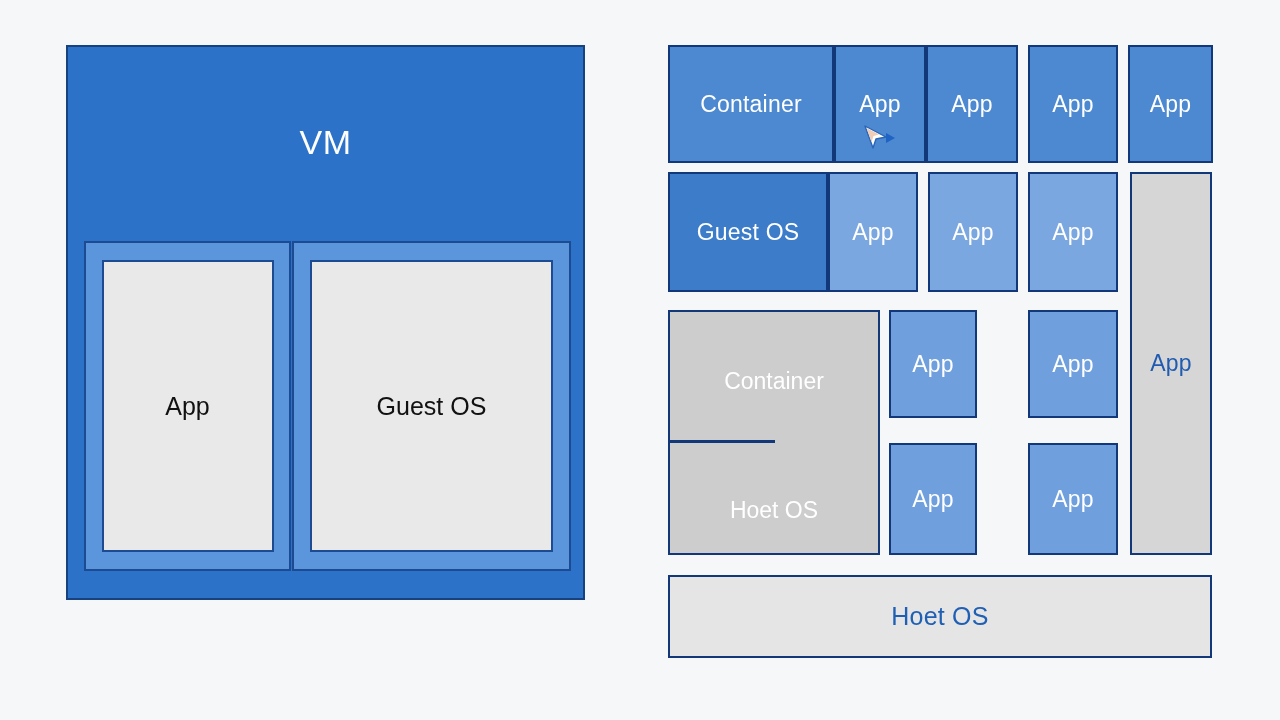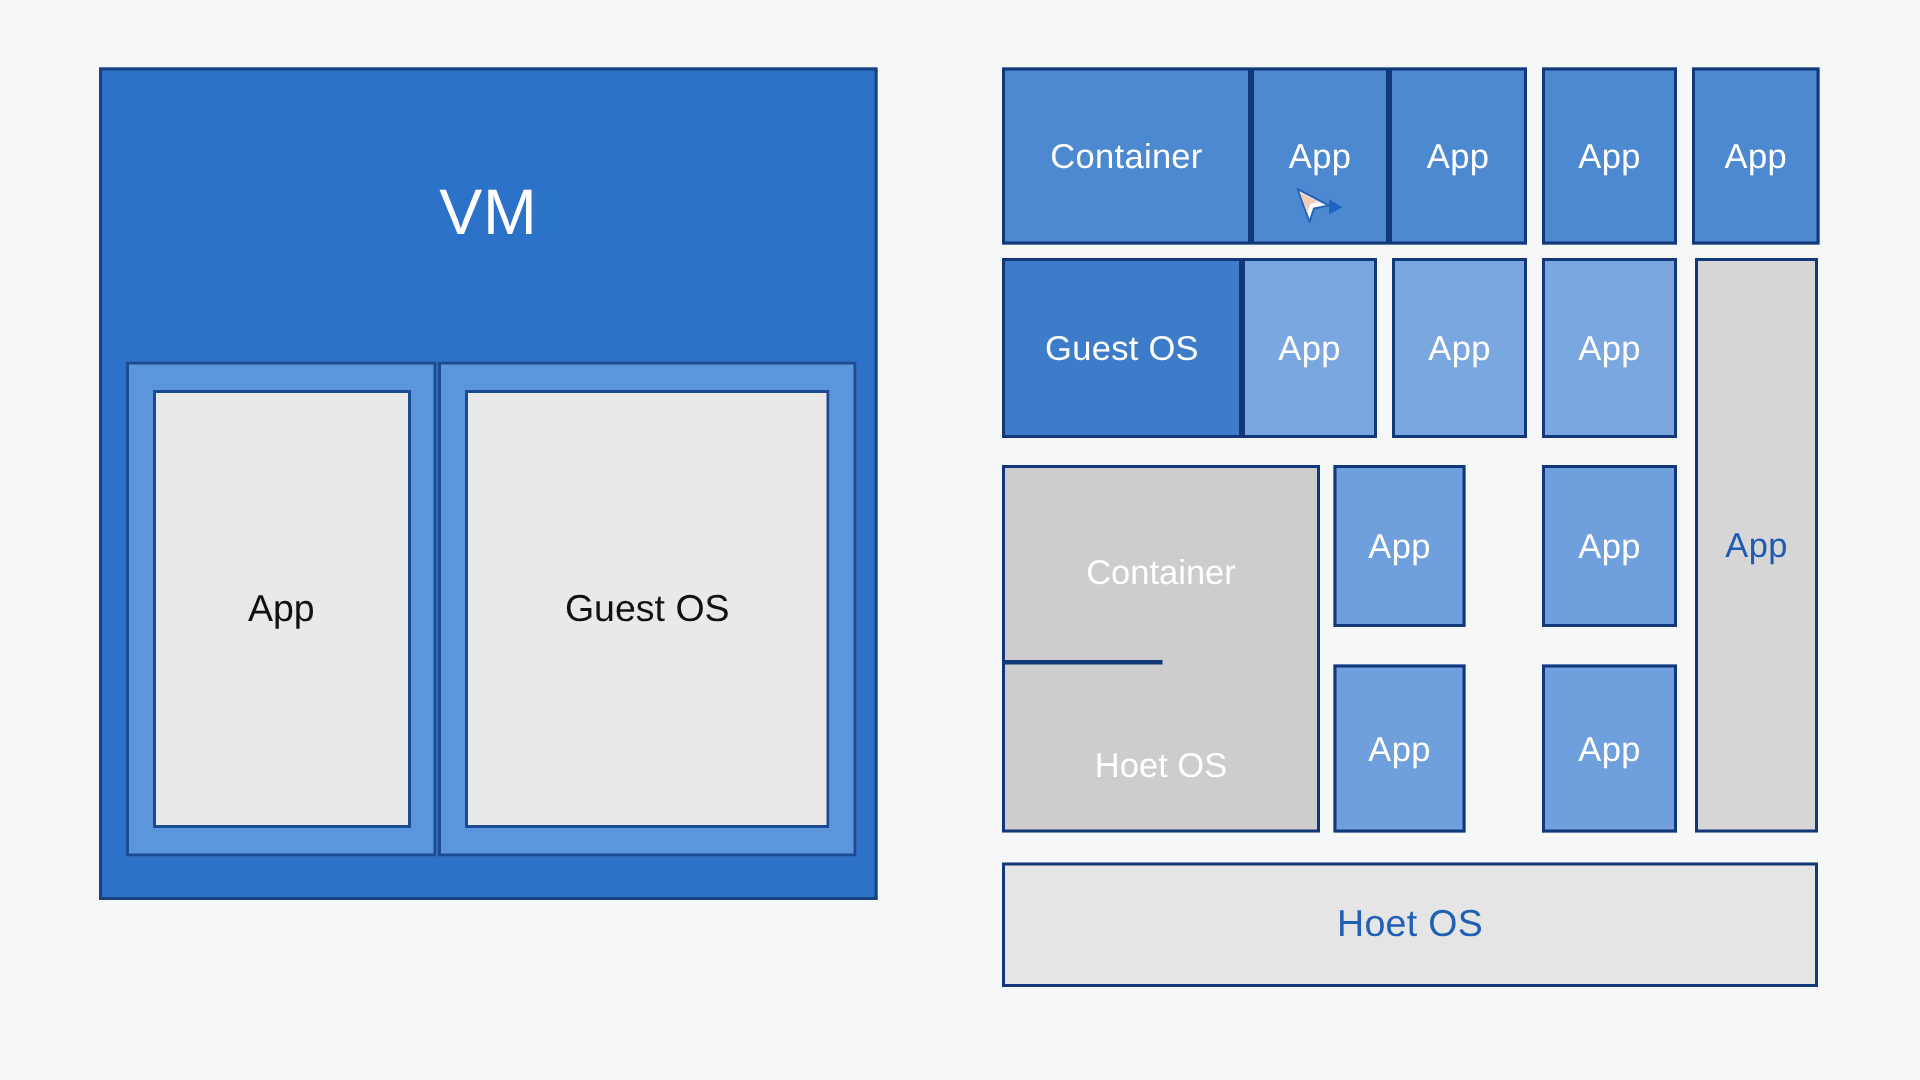--- a/index.html
+++ b/index.html
@@ -51,21 +51,21 @@
   .vm-title {
     position: absolute;
     left: 0;
     top: 0;
     width: 100%;
     height: 190px;
     display: flex;
     align-items: center;
     justify-content: center;
     color: #ffffff;
-    font-size: 43px;
+    font-size: 34px;
     letter-spacing: 0.5px;
   }
 
   .vm-slot {
     position: absolute;
     box-sizing: border-box;
     background: #5b95dc;
     border: 2px solid #1d4b91;
     display: flex;
     align-items: center;

